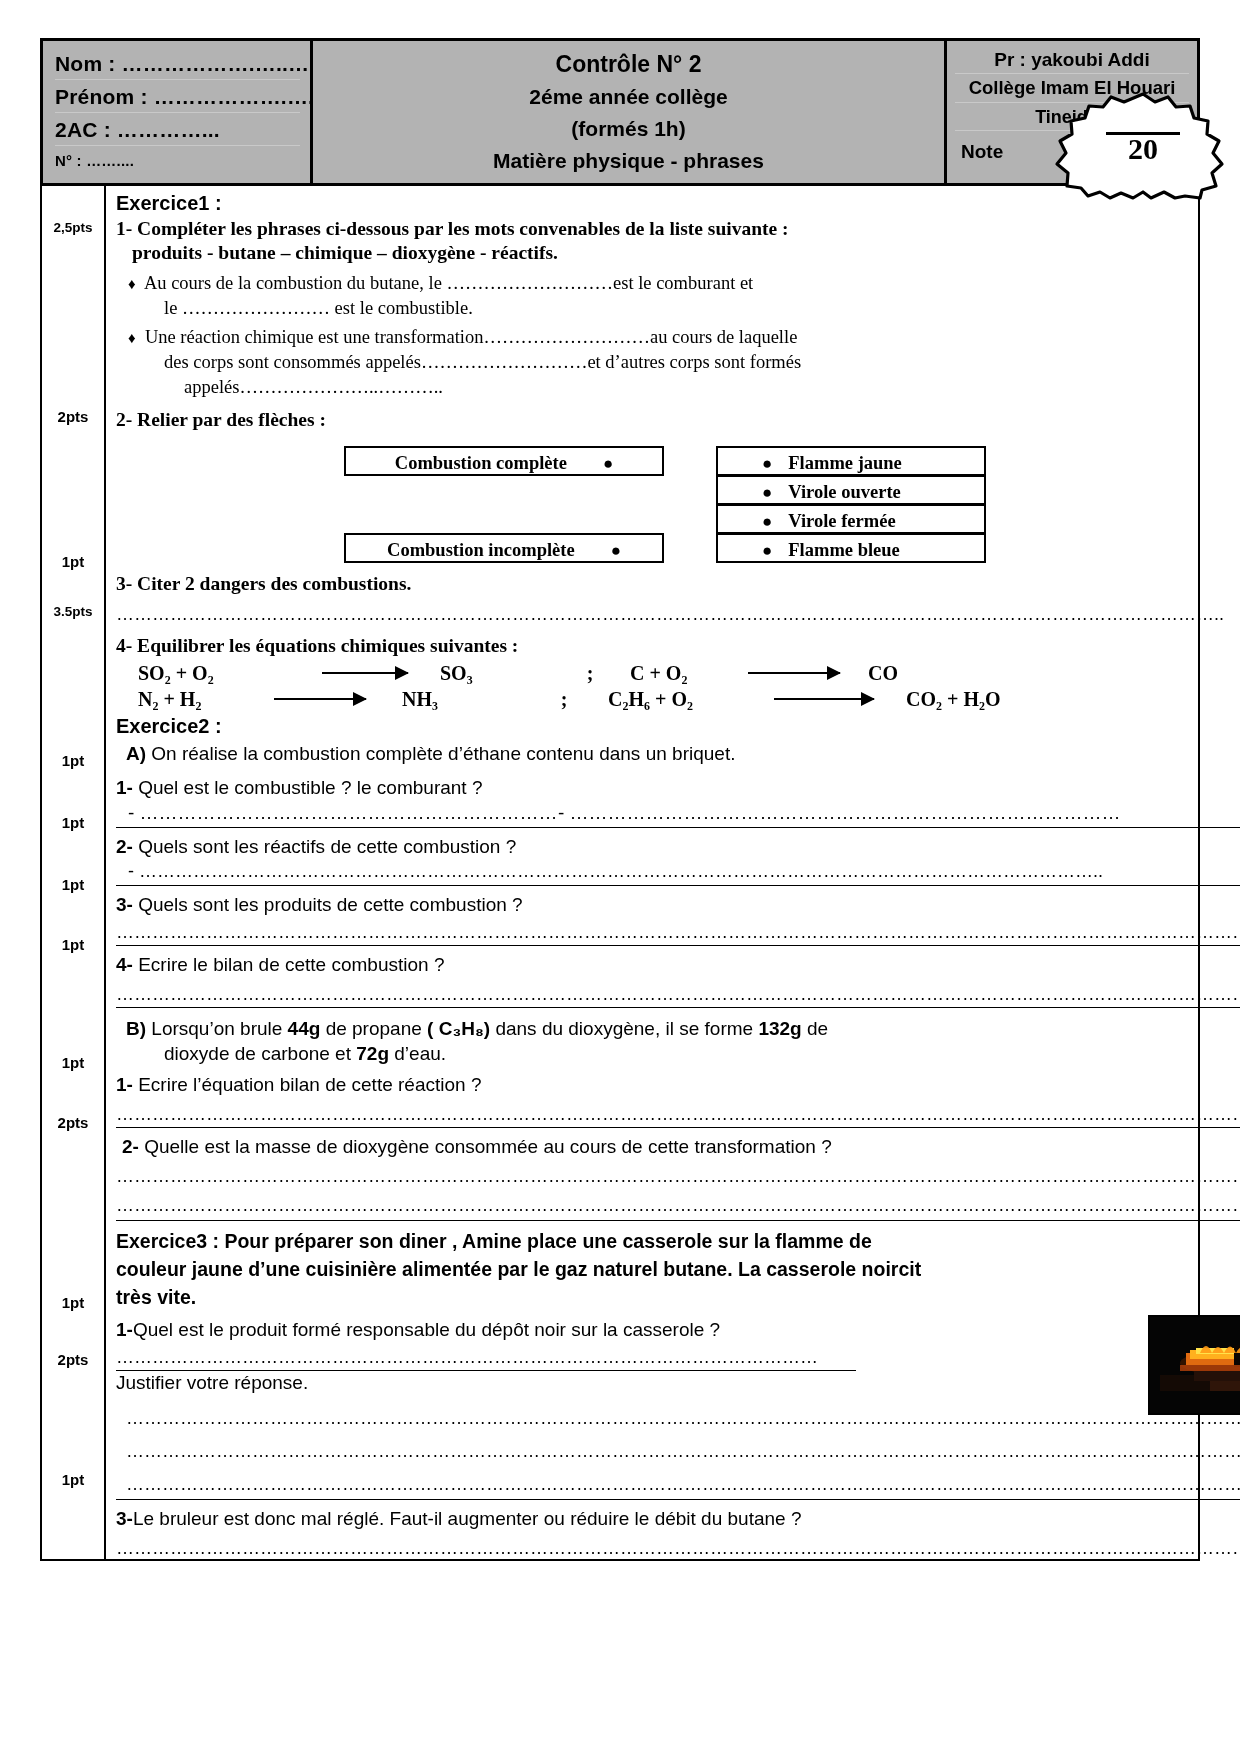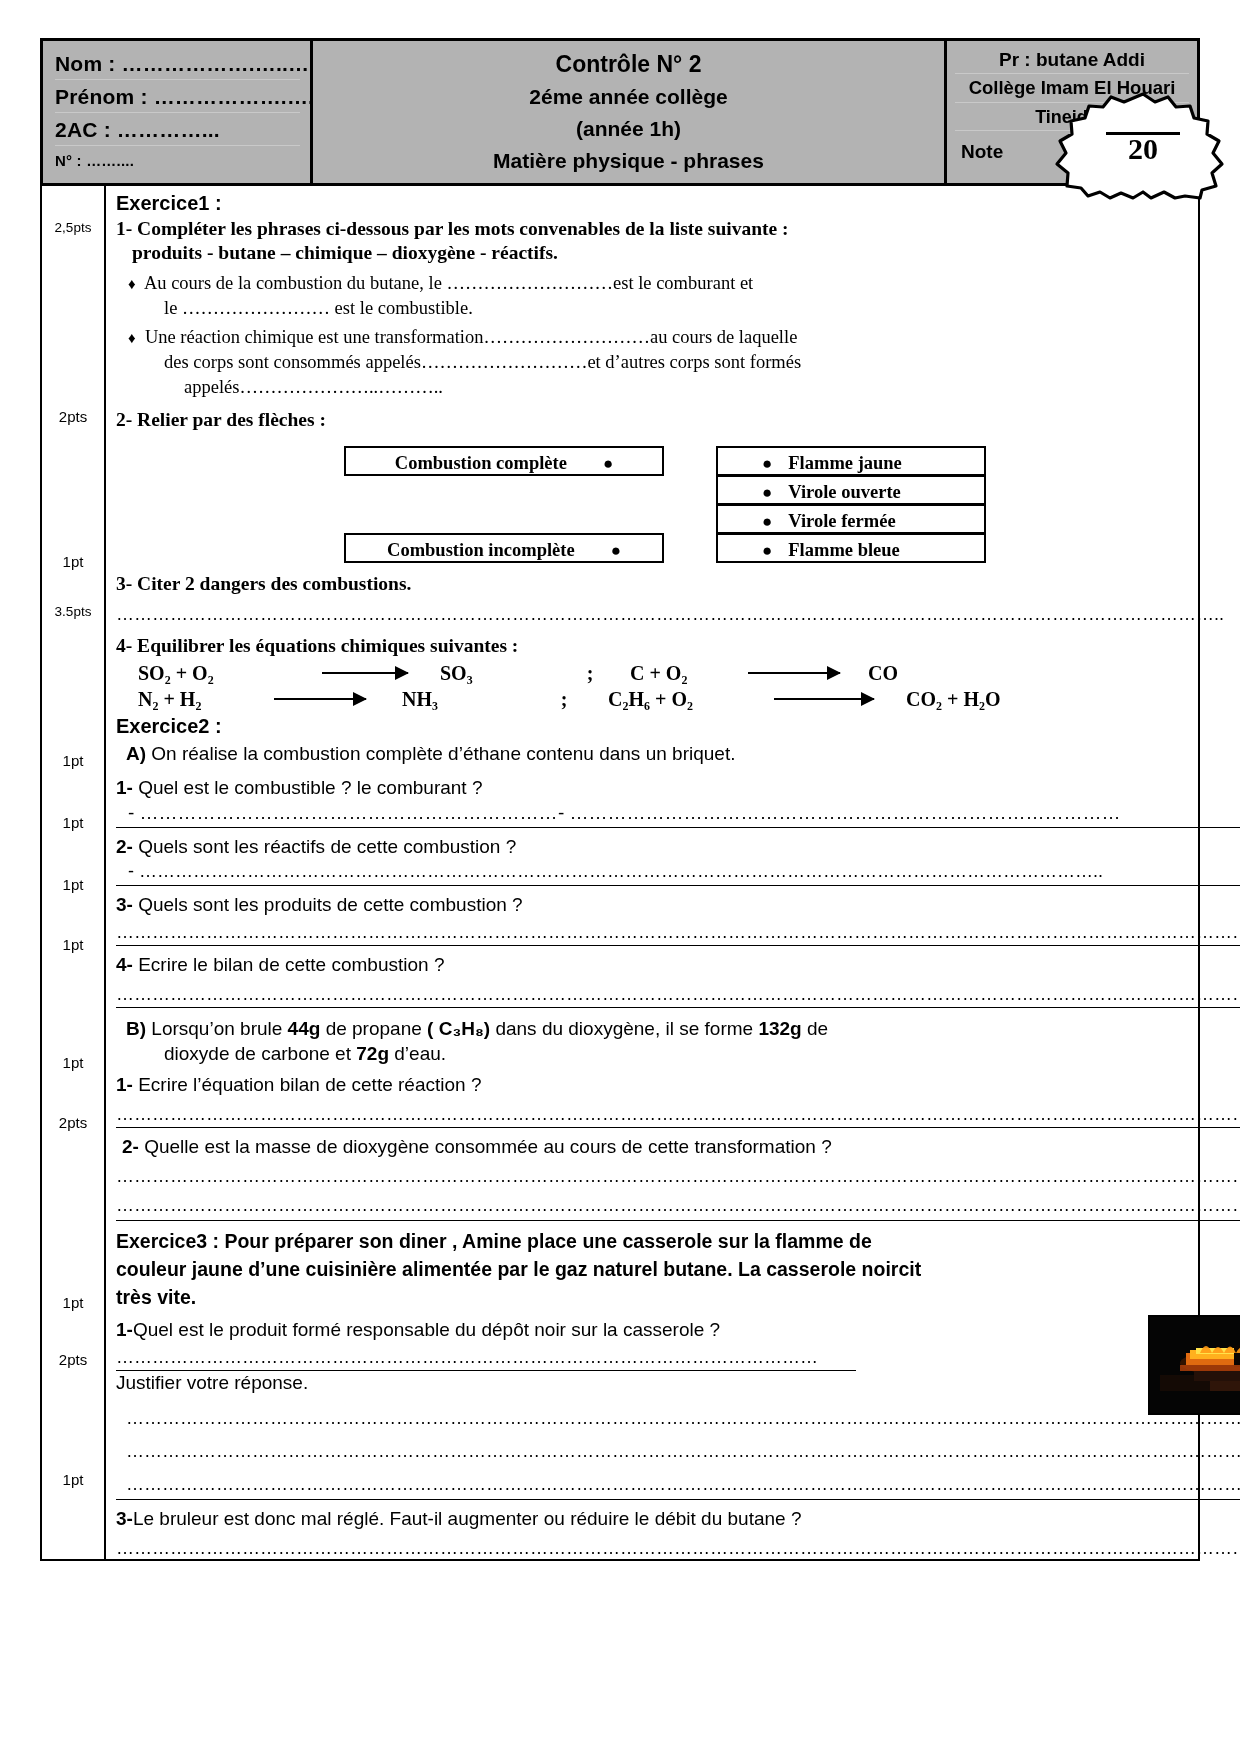--- a/index.html
+++ b/index.html
@@ -28,21 +28,21 @@
   .badge{position:absolute;right:8px;top:92px;width:178px;height:108px;z-index:20;}
   .badge svg{position:absolute;left:0;top:0;}
   .badge .score{position:absolute;left:0;top:40px;width:178px;text-align:center;font-size:30px;font-weight:bold;font-family:"Liberation Serif",serif;}
   .badge .bar{position:absolute;left:52px;top:40px;width:74px;height:3px;background:#000;}
 
   
   .body-tbl{border:2.5px solid #000;border-top:none;display:flex;box-sizing:border-box;}
   .pts-col{width:62px;border-right:2px solid #000;flex:none;position:relative;}
   .main-col{flex:1;position:relative;padding:0 8px 0 10px;box-sizing:border-box;}
 
-  .pt{position:absolute;left:0;width:62px;text-align:center;font-size:15px;font-weight:normal;font-family:"Liberation Sans",sans-serif;}
+  .pt{position:absolute;left:0;width:62px;text-align:center;font-size:15px;font-weight:bold;font-family:"Liberation Sans",sans-serif;}
   .pt.sm{font-size:13.5px;}
 
   .ex-title{font-size:20px;font-weight:bold;font-family:"Liberation Sans",sans-serif;margin:6px 0 2px 0;}
   .q-serif{font-size:19.5px;font-weight:bold;font-family:"Liberation Serif",serif;line-height:1.22;}
   .wordlist{font-size:19.5px;font-weight:bold;font-family:"Liberation Serif",serif;padding-left:16px;line-height:1.25;}
   .bullet-line{font-size:18.5px;font-family:"Liberation Serif",serif;line-height:1.35;padding-left:34px;text-indent:-22px;}
   .bullet-line .bul{font-size:15px;}
   .cont-line{font-size:18.5px;font-family:"Liberation Serif",serif;line-height:1.35;padding-left:48px;}
 
   
@@ -77,26 +77,26 @@
     <div class="hdr-cell hdr-left">
       <div class="line">Nom   : ……………….…..…..</div>
       <div class="line">Prénom : ……………….…..…</div>
       <div class="line">2AC : …………...</div>
       <div class="line small">N° : ……....</div>
     </div>
 
     <div class="hdr-cell hdr-mid">
       <div class="tline t1">Contrôle N° 2</div>
       <div class="tline">2éme année collège</div>
-      <div class="tline">(année  1h)</div>
+      <div class="tline">(formés  1h)</div>
       <div class="tline">Matière physique - phrases</div>
     </div>
 
     <div class="hdr-cell hdr-right">
-      <div class="rline">Pr : butane Addi</div>
+      <div class="rline">Pr : yakoubi Addi</div>
       <div class="rline r2">Collège Imam  El Houari</div>
       <div class="rline r3">Tinejdad</div>
       <div class="rnote">Note</div>
     </div>
   </div>
 
   <div class="badge">
     <svg width="178" height="108" viewBox="0 0 178 108">
       <polygon points="89,2 101,10 114,5 122,15 136,14 140,26 154,29 153,42 165,49 159,61 168,72 158,81 162,94 148,98 146,106 131,104 121,106 110,100 97,106 89,100 79,106 67,101 56,106 46,100 34,104 27,96 13,94 14,81 3,72 12,61 6,49 18,42 17,29 31,26 35,14 49,15 57,5 70,10" fill="#ffffff" stroke="#000000" stroke-width="3.2" stroke-linejoin="round"></polygon>
     </svg>

